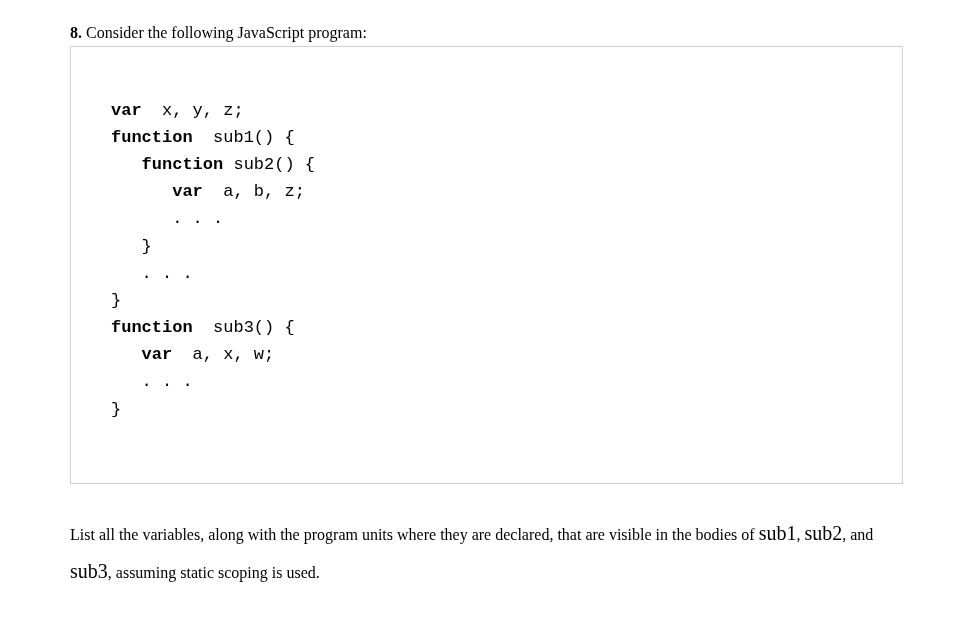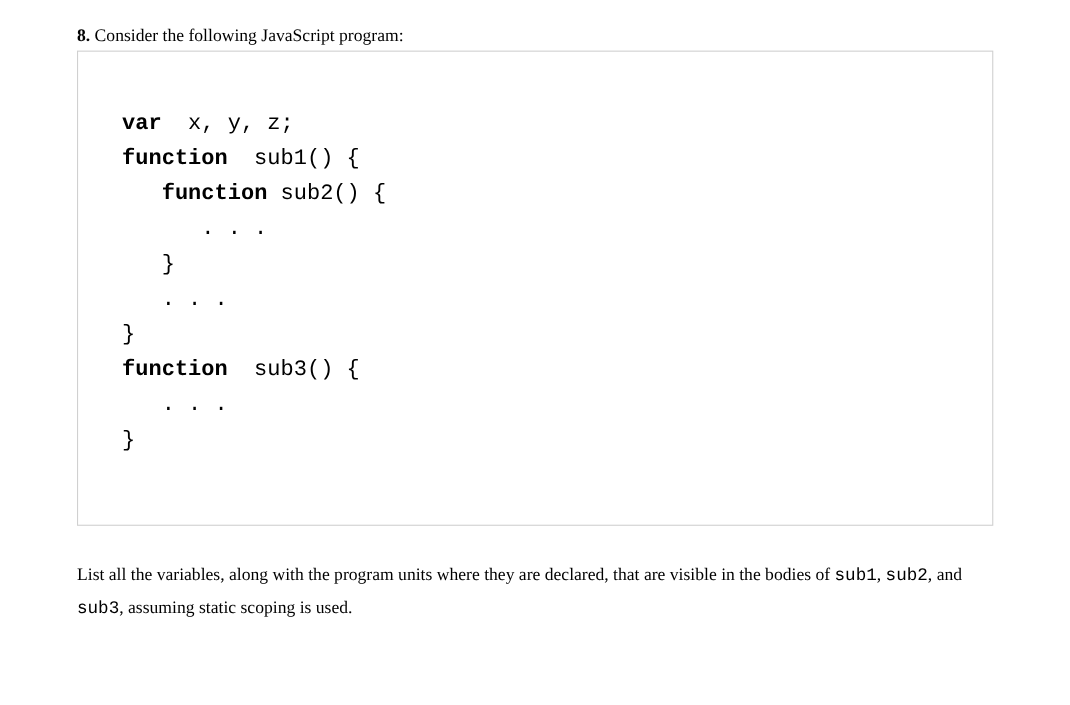--- a/index.html
+++ b/index.html
@@ -19,54 +19,56 @@
     .question-header {
     }
     .question-number {
       font-weight: bold;
     }
     .code-box {
       border: 1px solid #d0d0d0;
       padding: 50px 40px 60px 40px;
       margin-bottom: 30px;
       font-family: 'Courier New', Courier, monospace;
-      font-size: 20px;
+      font-size: 17px;
       line-height: 1.6;
     }
     .code-line {
       white-space: pre;
     }
     .kw {
       font-weight: bold;
       color: #000000;
     }
     .question-text {
       line-height: 1.9;
     }
     .code-inline {
-      font-family: Liberation Mono, monospace;
-      font-size: 16px;
+      font-family: Liberation Serif, serif;
+      font-size: 20px;
     }
   </style>
 </head>
 <body>
 
 <div class="question-header">
   <span class="question-number">8.</span>
   <span>Consider the following JavaScript program:</span>
 </div>
 
 <div class="code-box">
   <div class="code-line"><span class="kw">var</span><span>  x, y, z;</span></div>
   <div class="code-line"><span class="kw">function</span><span>  sub1() {</span></div>
   <div class="code-line"><span>   </span><span class="kw">function</span><span> sub2() {</span></div>
+  <div class="code-line"><span>      </span><span class="kw">var</span><span>  a, b, z;</span></div>
   <div class="code-line">      . . .</div>
   <div class="code-line">   }</div>
   <div class="code-line">   . . .</div>
   <div class="code-line">}</div>
   <div class="code-line"><span class="kw">function</span><span>  sub3() {</span></div>
+  <div class="code-line"><span>   </span><span class="kw">var</span><span>  a, x, w;</span></div>
   <div class="code-line">   . . .</div>
   <div class="code-line">}</div>
 </div>
 
 <div class="question-text">
   <span>List all the variables, along with the program units where they are declared, that are visible in the bodies of </span><span class="code-inline">sub1</span><span>, </span><span class="code-inline">sub2</span><span>, and </span><span class="code-inline">sub3</span><span>, assuming static scoping is used.</span>
 </div>
 
 </body></html>

